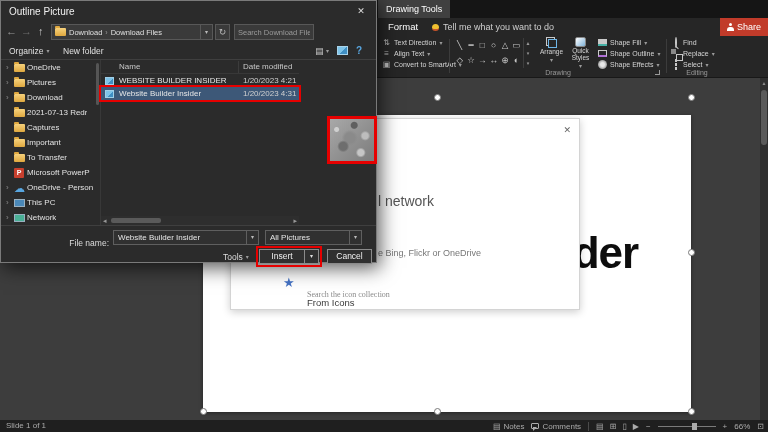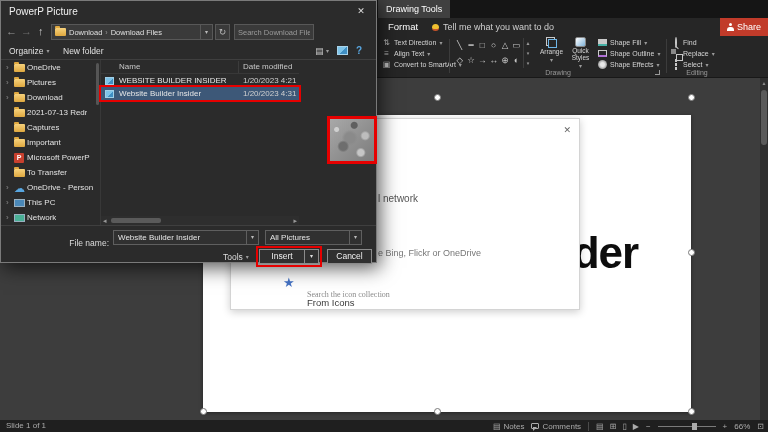--- a/index.html
+++ b/index.html
@@ -47,21 +47,21 @@
   .ic-replace::before { content:""; position:absolute; left:0; top:0; width:5px; height:5px; border:1px solid #c8c8c8; }
   .ic-replace::after { content:""; position:absolute; right:0; bottom:0; width:5px; height:5px; background:#8a8a8a; }
   .ic-select { width:7px; height:7px; border:1px dashed #c8c8c8; }
 
   
   .pp-canvas { position:absolute; left:0; top:78px; width:768px; height:342px; background:#3d3d3d; }
   .slide { position:absolute; left:203px; top:37px; width:488px; height:297px; background:#fff; box-shadow:0 1px 4px rgba(0,0,0,.4); }
   .big-title { position:absolute; left:538px; top:150px; font-size:44px; font-weight:bold; color:#0d0d0d; letter-spacing:-1px; }
   .flyout { position:absolute; left:230px; top:40px; width:350px; height:192px; background:#fff; border:1px solid #d4d4d4; box-shadow:0 2px 8px rgba(0,0,0,.2); }
   .fly-close { position:absolute; right:8px; top:6px; color:#666; font-size:9px; }
-  .fly-frag1 { position:absolute; left:147px; top:74px; font-size:10px; color:#555; }
+  .fly-frag1 { position:absolute; left:147px; top:74px; font-size:14px; color:#555; }
   .fly-frag2 { position:absolute; left:147px; top:129px; font-size:9px; color:#777; }
   .ic-fromicons { position:absolute; left:52px; top:156px; color:#4472c4; font-size:13px; }
   .fly-icons-title { position:absolute; left:76px; top:158px; font-size:9.5px; color:#3a3a3a;margin-top:20px; }
   .fly-icons-sub { position:absolute; left:76px; top:171px; font-size:8px; color:#8a8a8a;font-family:Liberation Serif, serif; }
   .handle { position:absolute; width:7px; height:7px; border-radius:50%; background:#fff; border:1px solid #7a7a7a; }
   .v-scrollbar { position:absolute; right:0; top:0; width:8px; height:342px; background:#2f2f2f; }
   .v-scrollbar .sb-arrow { display:block; text-align:center; color:#8a8a8a; font-size:5px; line-height:10px; }
   .v-thumb { position:absolute; left:1px; top:12px; width:6px; height:55px; background:#5a5a5a; border-radius:3px; }
 
   
@@ -313,21 +313,21 @@
           <span class="zoom-thumb"></span>
         </span>
       <span>+</span>
       <span>66%</span>
       <span>⊡</span>
     </div>
   </div>
 
   <div class="dlg">
     <div class="dlg-title">
-      <span>PowerP Picture</span>
+      <span>Outline Picture</span>
     </div>
     <span class="dlg-close">✕</span>
 
     <div class="dlg-nav">
       <span class="nav-glyph" style="left:5px;color:#9a9a9a">←</span>
       <span class="nav-glyph" style="left:20px;color:#6e6e6e">→</span>
       <span class="nav-glyph" style="left:37px;color:#c8c8c8">↑</span>
       <div class="addr">
         <span class="ic-folder addr-ic"></span>
         <span id="crumbs">
@@ -399,30 +399,30 @@
         <div class="side-item">
           <span class="chev"></span>
           <span class="ic">
             <span class="ic-folder"></span>
           </span>
           <span class="side-lbl">Important</span>
         </div>
         <div class="side-item">
           <span class="chev"></span>
           <span class="ic">
+            <span class="ic-folder"></span>
+          </span>
+          <span class="side-lbl">To Transfer</span>
+        </div>
+        <div class="side-item">
+          <span class="chev"></span>
+          <span class="ic">
             <span class="ic-powerpoint">P</span>
           </span>
           <span class="side-lbl">Microsoft PowerP</span>
-        </div>
-        <div class="side-item">
-          <span class="chev"></span>
-          <span class="ic">
-            <span class="ic-folder"></span>
-          </span>
-          <span class="side-lbl">To Transfer</span>
         </div>
         <div class="side-item">
           <span class="chev">›</span>
           <span class="ic">
             <span class="ic-onedrive">☁</span>
           </span>
           <span class="side-lbl">OneDrive - Person</span>
         </div>
         <div class="side-item">
           <span class="chev">›</span>

